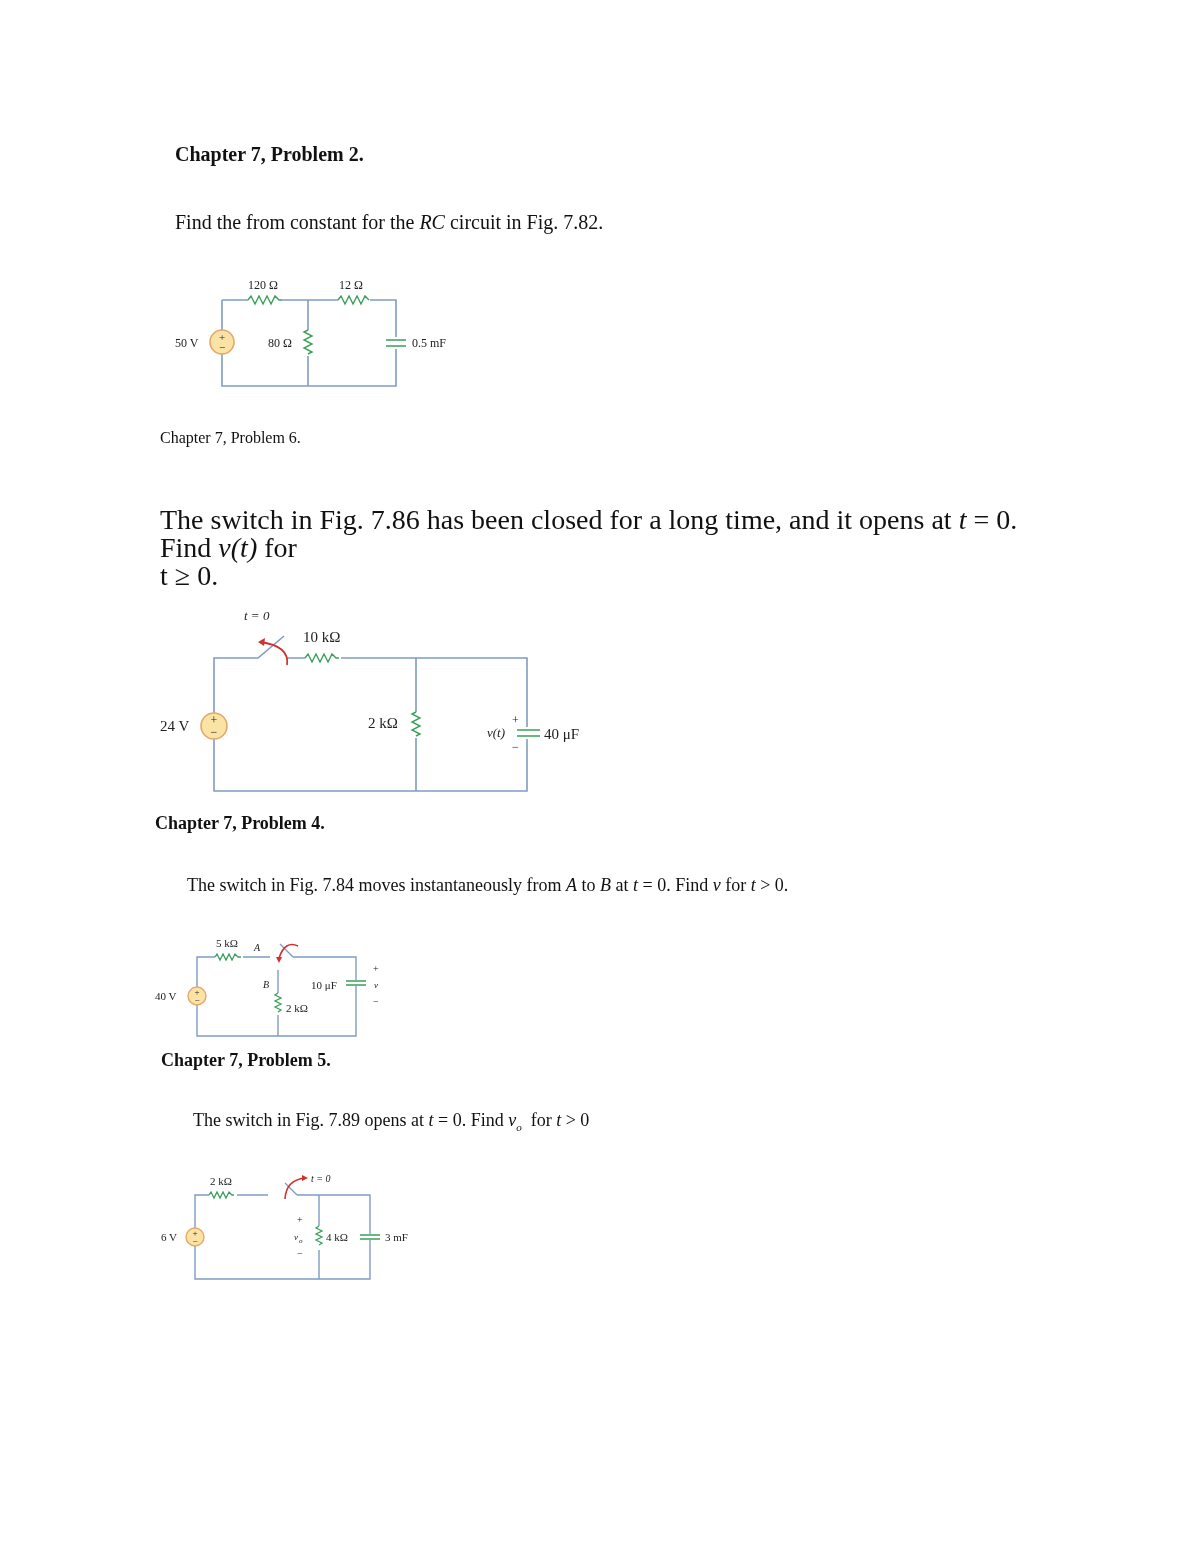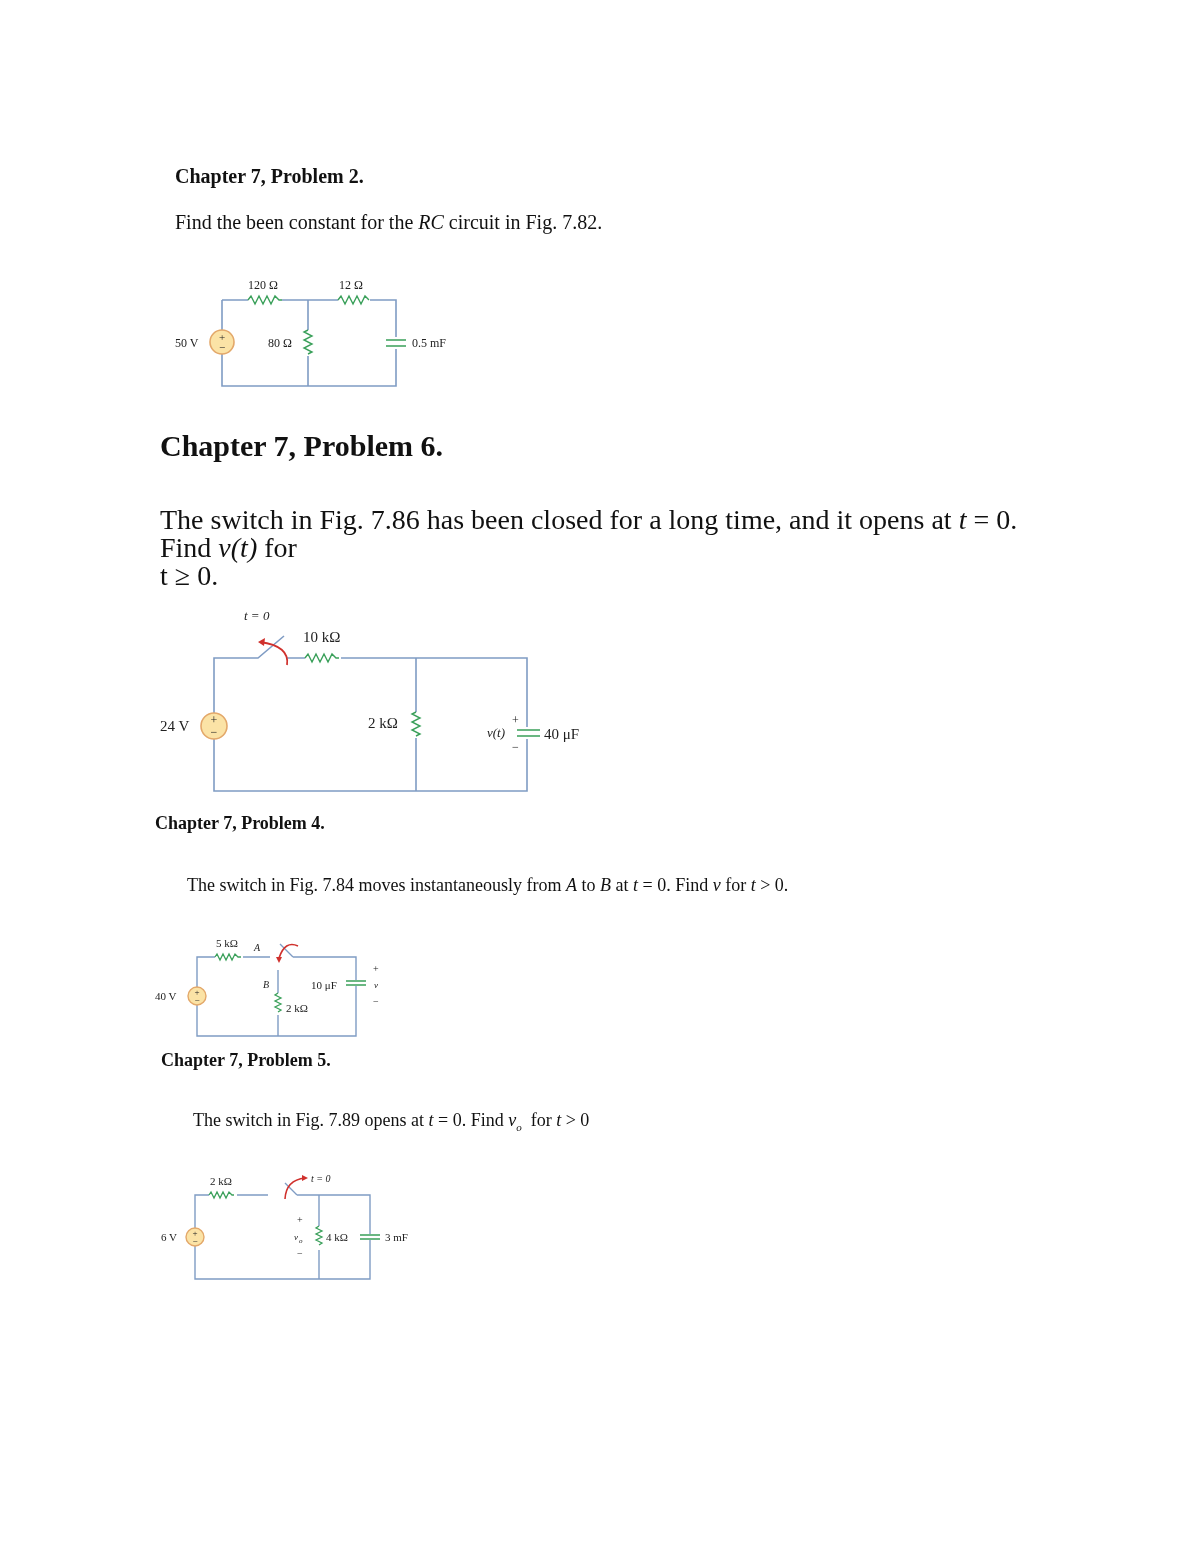--- a/index.html
+++ b/index.html
@@ -1,32 +1,32 @@
 <!DOCTYPE html>
 <html><head>
 <meta charset="utf-8">
 <style>
   html, body { margin:0; padding:0; background:#ffffff; }
   body { width:1200px; height:1553px; position:relative; overflow:hidden;
          font-family:"Liberation Serif", "DejaVu Serif", serif; color:#111; }
   .abs { position:absolute; white-space:nowrap; }
-  .h1 { font-weight:bold; font-size:20px;margin-top:22px; }
-  .h1b { font-weight:bold; font-size:30px; }
+  .h1 { font-weight:bold; font-size:20px; }
+  .h1b { font-weight:normal; font-size:16px; }
   .h1s { font-weight:bold; font-size:18px; }
   .p20 { font-size:20px; }
   .p23 { font-size:28px; line-height:28px; white-space:normal; }
   .p18 { font-size:18px;margin-left:32px; }
   svg.circ { position:absolute; overflow:visible; }
   svg text { font-family:"Liberation Serif", "DejaVu Serif", serif; fill:#222; }
 </style>
 </head>
 <body>
 
 <div class="abs h1" style="left:175px;top:143px;">Chapter 7, Problem 2.</div>
-<div class="abs p20" style="left:175px;top:211px;"><span>Find the been constant for the </span><i>RC</i><span> circuit in Fig. 7.82.</span></div>
+<div class="abs p20" style="left:175px;top:211px;"><span>Find the from constant for the </span><i>RC</i><span> circuit in Fig. 7.82.</span></div>
 
 <svg class="circ" style="left:0;top:0;" width="1200" height="1553">
   <g fill="none" stroke="#7f9cc4" stroke-width="1.6">
     <path d="M222 300 H248 M282 300 H338 M370 300 H396 V337 M396 349 V386 H222 V353 M222 331 V300 M308 300 V330 M308 356 V386"></path>
   </g>
   <g fill="none" stroke="#3aa05a" stroke-width="1.4">
     <path d="M248 300 l3 -4 l4 8 l4 -8 l4 8 l4 -8 l4 8 l4 -8 l4 4 h3"></path>
     <path d="M338 300 l3 -4 l4 8 l4 -8 l4 8 l4 -8 l4 8 l4 -8 l4 4"></path>
     <path d="M308 330 l-4 2 l8 4 l-8 4 l8 4 l-8 4 l8 4 l-4 2"></path>
     <path d="M386 340 H406 M386 346 H406"></path>

